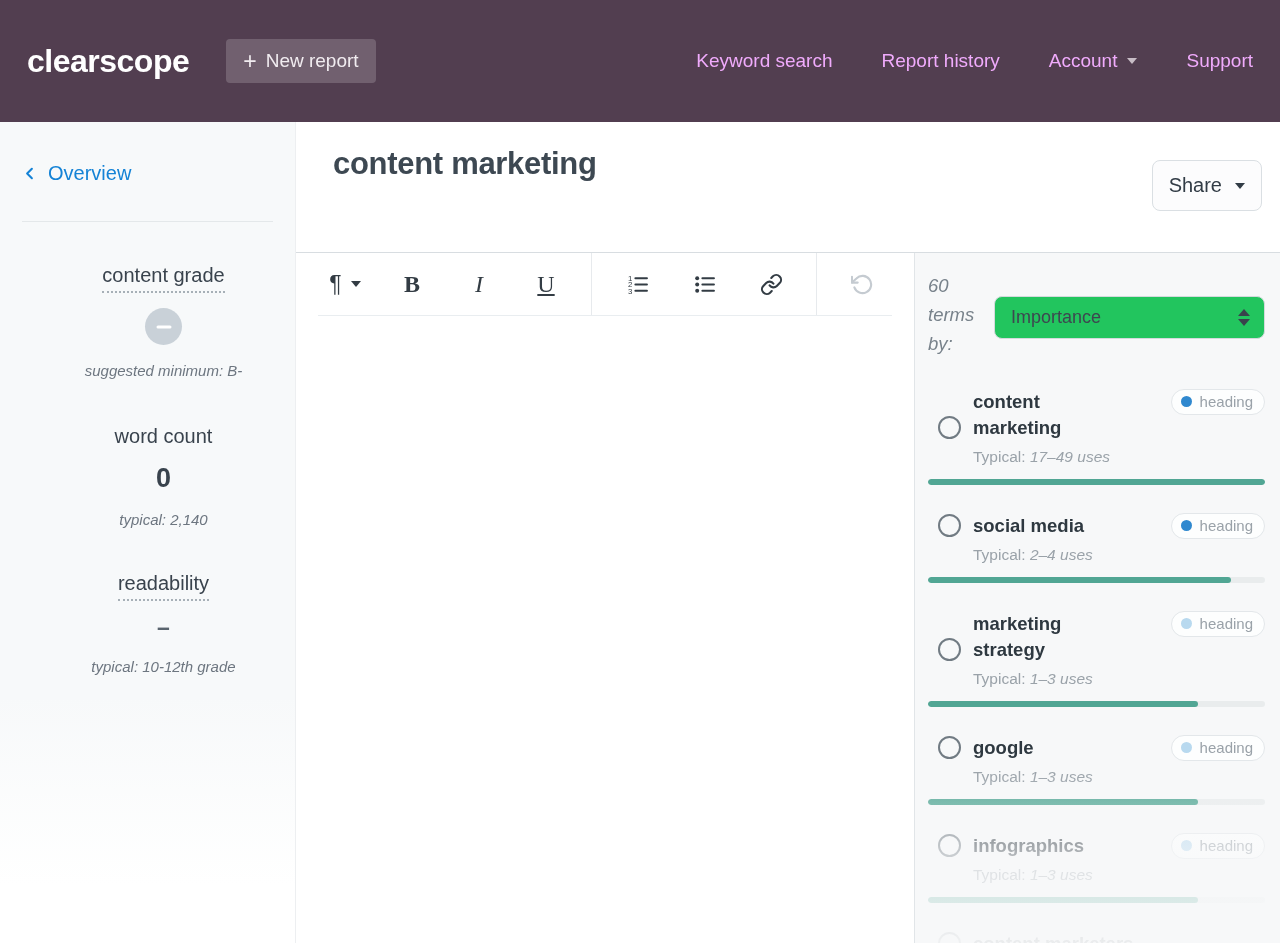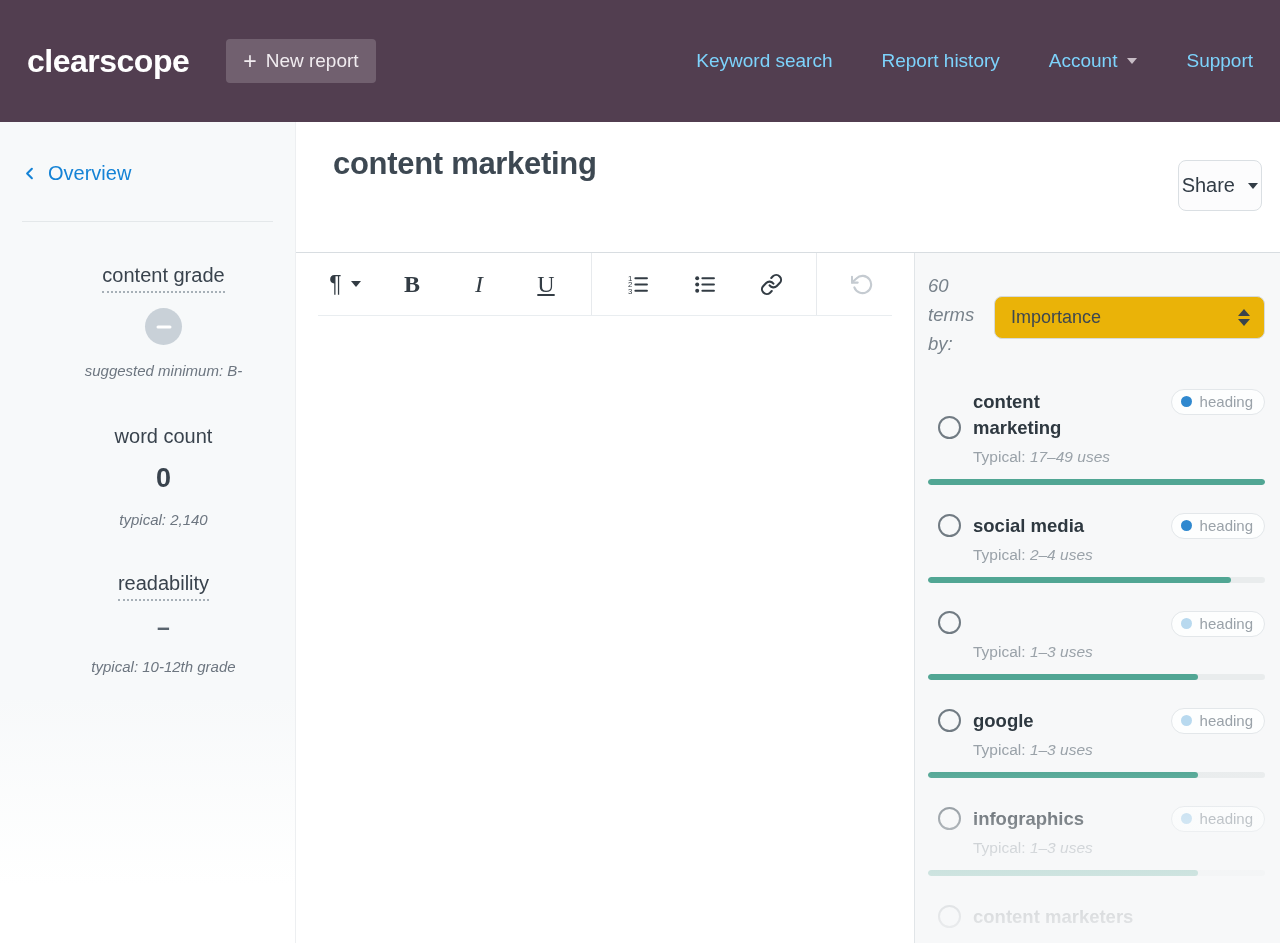--- a/index.html
+++ b/index.html
@@ -6,21 +6,21 @@
   html,body { width:1280px; height:943px; }
   body { font-family:"Liberation Sans", sans-serif; background:#fff; overflow:hidden; }
   .app { width:1280px; height:943px; display:flex; flex-direction:column; }
 
   
   .navbar { height:122px; flex:none; background:#523e50; display:flex; align-items:center; padding:0 27px; }
   .logo { font-size:32px; font-weight:700; color:#fff; letter-spacing:-.5px; cursor:pointer; }
   .btn-new { margin-left:37px; display:flex; align-items:center; gap:9px; background:rgba(255,255,255,.18);
              color:#f1ecf0; font-size:19px; padding:11px 17px; border-radius:4px; cursor:pointer; }
   .btn-new .plus { font-size:23px; line-height:17px; font-weight:400; }
-  .nav-links { margin-left:auto; display:flex; align-items:center; gap:49px; font-size:19px; color:#7dd3fc; }
+  .nav-links { margin-left:auto; display:flex; align-items:center; gap:49px; font-size:19px; color:#f0abfc; }
   .nav-item { cursor:pointer; display:flex; align-items:center; gap:10px; }
   .caret-down { width:0; height:0; border-left:5.5px solid transparent; border-right:5.5px solid transparent;
                 border-top:6.5px solid #c8bdc6; }
 
   
   .main { flex:1; display:flex; min-height:0; }
 
   
   .sidebar { width:296px; flex:none; background:linear-gradient(180deg,#f7f9fa 0%,#f7f9fa 70%,#ffffff 93%);
              border-right:1px solid #edeff1; padding-top:40px; text-align:center; }
@@ -38,21 +38,21 @@
   .metric-dash { margin-top:13px; font-size:23px; font-weight:700; color:#5a646e; }
 
   
   .right-area { flex:1; display:flex; flex-direction:column; min-width:0; }
   .report-header { height:131px; flex:none; position:relative; padding:24px 0 0 37px;
                    border-bottom:1px solid #d8dde1; background:#fff; }
   .report-title { font-size:31px; font-weight:700; color:#3d4852; letter-spacing:-.3px; }
   .report-meta { margin-top:10px; font-size:18px; color:#8e979f; }
   .meta-link { border-bottom:2px dotted #b9c0c6; cursor:pointer; }
   .share-btn { position:absolute; top:38px; right:18px; display:flex; align-items:center; gap:13px;
-               background:#fcfcfd; border:1px solid #dadfe3; border-radius:8px; padding:13px 3px;
+               background:#fcfcfd; border:1px solid #dadfe3; border-radius:8px; padding:13px 16px;
                font-size:20px; color:#323c46; cursor:pointer; }
   .share-btn .caret-down { border-top-color:#323c46; }
 
   .content-row { flex:1; display:flex; min-height:0; }
   .editor-col { flex:1; display:flex; flex-direction:column; background:#fff; min-width:0; }
 
   
   .toolbar { height:62px; flex:none; display:flex; align-items:center; padding-left:27px; position:relative; }
   .toolbar::after { content:""; position:absolute; left:22px; right:22px; bottom:-1px; height:1px; background:#e9edf0; }
   .tb-btn { min-width:44px; height:44px; display:flex; align-items:center; justify-content:center;
@@ -62,21 +62,21 @@
   .tb-para { gap:9px; }
   .tb-para .caret-down { border-top-color:#333c44; border-left-width:5px; border-right-width:5px; border-top-width:6px; }
   .tb-sep { width:1px; height:62px; background:#e7eaed; margin-right:23px; flex:none; }
   .editor-body { flex:1; background:#fff; }
 
   
   .terms-panel { width:366px; flex:none; background:#f7f8f9; border-left:1px solid #e1e5e8;
                  padding:18px 15px 0 13px; position:relative; overflow:hidden; }
   .panel-head { display:flex; align-items:flex-start; }
   .head-label { width:66px; flex:none; font-style:italic; color:#78828b; font-size:18.5px; line-height:29px; }
-  .sort-select { flex:1; margin-top:25px; height:43px; background:#eab308; border:1px solid #d5dadd; border-radius:8px;
+  .sort-select { flex:1; margin-top:25px; height:43px; background:#22c55e; border:1px solid #d5dadd; border-radius:8px;
                  display:flex; align-items:center; padding:0 14px 0 16px; font-size:18px; color:#3d4750; cursor:pointer; }
   .updown { margin-left:auto; display:flex; flex-direction:column; gap:3px; }
   .tri-up { width:0; height:0; border-left:6px solid transparent; border-right:6px solid transparent;
             border-bottom:7px solid #39434c; }
   .tri-down { width:0; height:0; border-left:6px solid transparent; border-right:6px solid transparent;
               border-top:7px solid #39434c; }
 
   .terms-list { margin-top:31px; }
   .term-row { position:relative; margin-bottom:28px; }
   .term-badge { position:absolute; top:0; right:0; display:flex; align-items:center; gap:8px;
@@ -278,20 +278,21 @@
                   <div class="term-fill" style="width:90%;background:#51a694"></div>
                 </div>
               </div>
               <div class="term-row">
                 <span class="term-badge">
                   <span class="badge-dot" style="background:#b8d9ef"></span>
                   <span>heading</span>
                 </span>
                 <div class="term-main">
                   <span class="term-check"></span>
+                  <span class="term-name">marketing strategy</span>
                 </div>
                 <div class="term-typical"><span>Typical:</span> <span class="uses">1–3 uses</span></div>
                 <div class="term-bar" style="background:#e9eced">
                   <div class="term-fill" style="width:80%;background:#51a694"></div>
                 </div>
               </div>
               <div class="term-row">
                 <span class="term-badge">
                   <span class="badge-dot" style="background:#b8d9ef"></span>
                   <span>heading</span>

